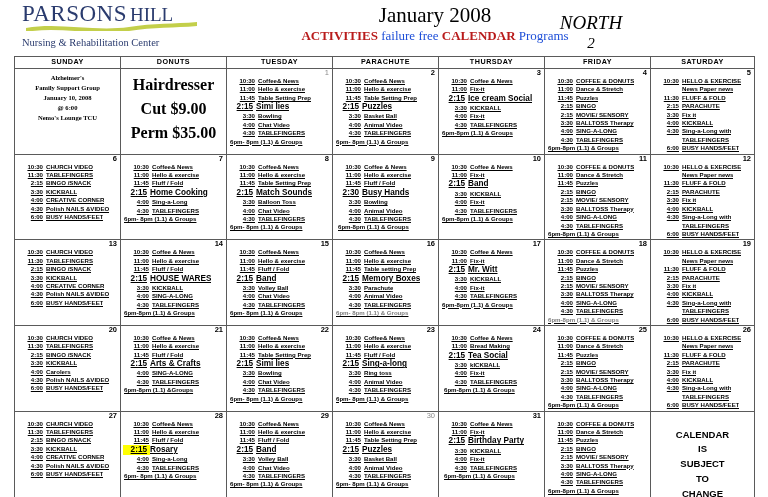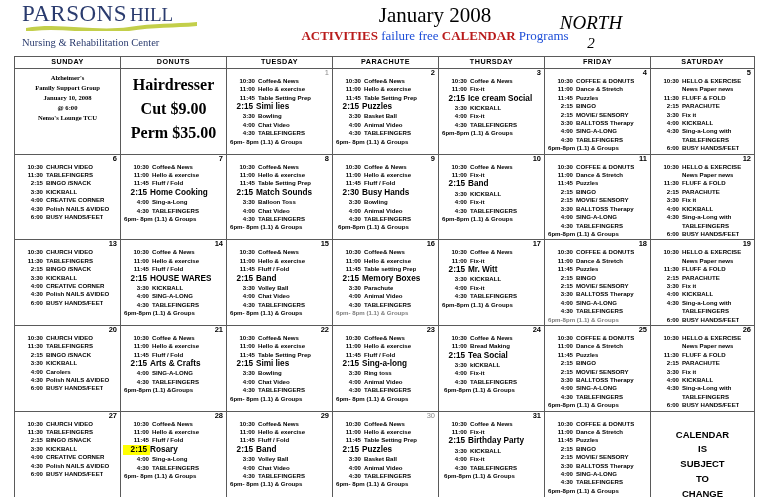--- a/index.html
+++ b/index.html
@@ -144,20 +144,21 @@
     font-size: 7.5px;
     font-weight: bold;
     line-height: 1;
   }
   .daynum.faint { color: #8a8a8a; font-weight: normal; }
 
   .events {
     padding: 8px 2px 1px 2px;
     font-size: 6.1px;
     line-height: 1.38;
+    text-decoration: underline;
   }
   .ev {
     display: flex;
     align-items: baseline;
     white-space: nowrap;
   }
   .ev .t {
     width: 26px;
     min-width: 26px;
     text-align: right;

